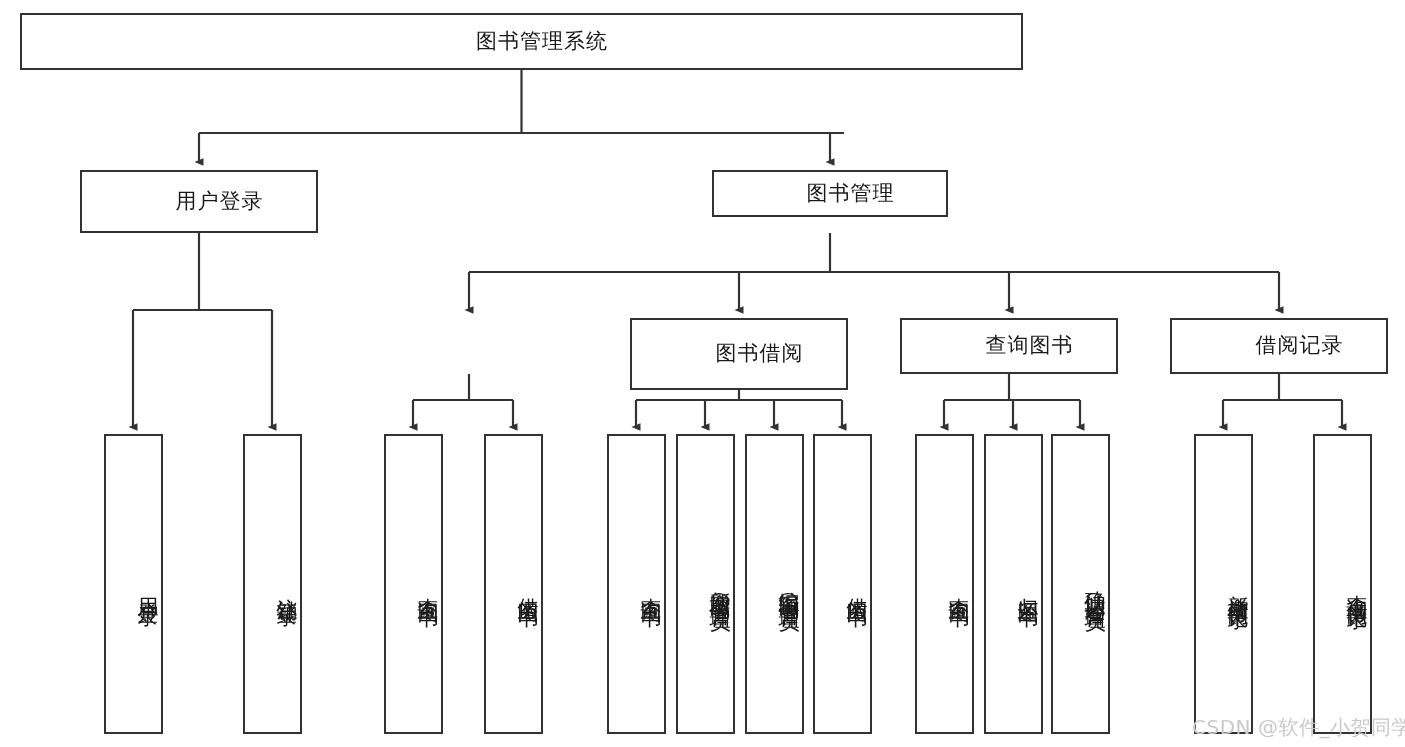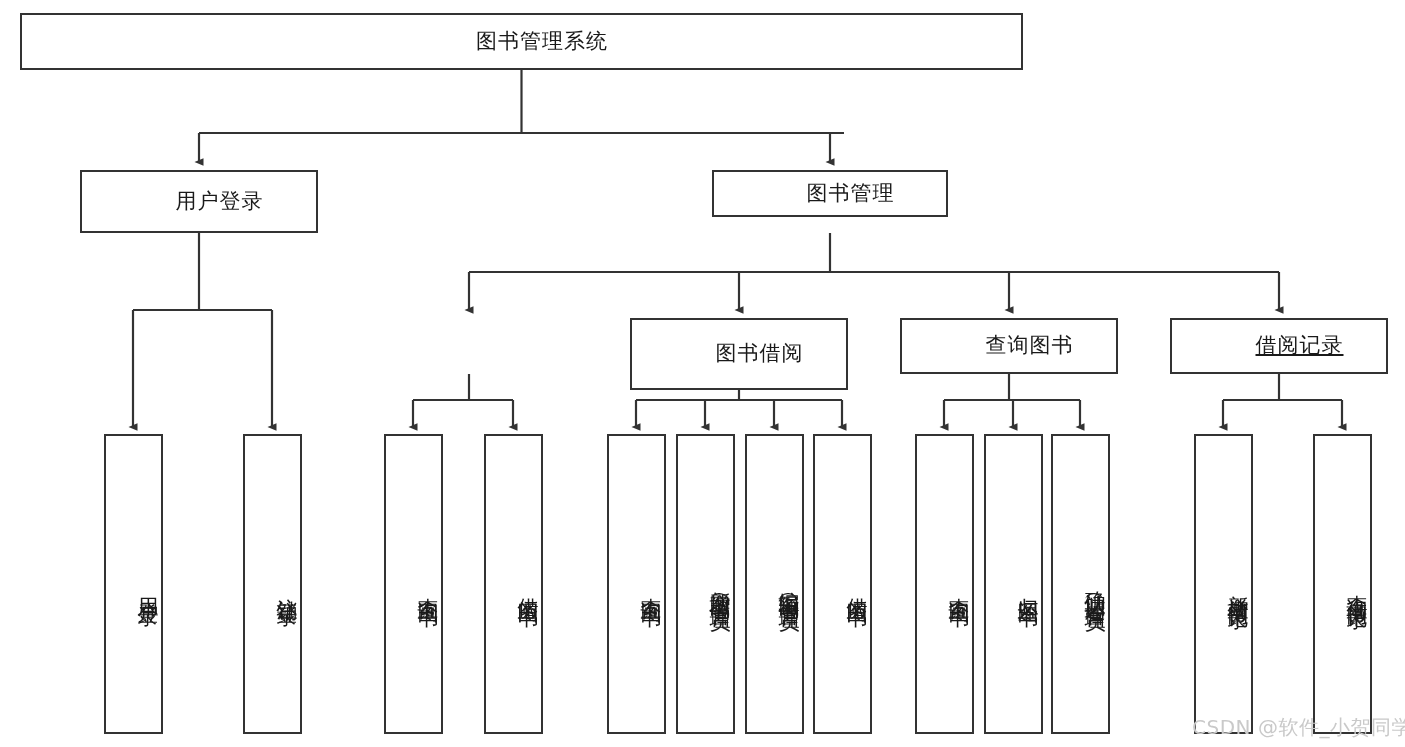--- a/index.html
+++ b/index.html
@@ -132,21 +132,21 @@
   <div class="node horiz" style="left:712px; top:170px; width:236px; height:47px;">
     <span>图书管理</span>
   </div>
 
   <div class="node horiz" style="left:630px; top:318px; width:218px; height:72px;">
     <span>图书借阅</span>
   </div>
   <div class="node horiz" style="left:900px; top:318px; width:218px; height:56px;">
     <span>查询图书</span>
   </div>
-  <div class="node horiz" style="left:1170px; top:318px; width:218px; height:56px;text-decoration:underline;">
+  <div class="node horiz" style="left:1170px; top:318px; width:218px; height:56px;">
     <span>借阅记录</span>
   </div>
 
   <div class="node vert" style="left:104px; top:434px; width:59px; height:300px;">
     <span class="vlabel">用户登录</span>
   </div>
   <div class="node vert" style="left:243px; top:434px; width:59px; height:300px;">
     <span class="vlabel">注销登录</span>
   </div>
 

